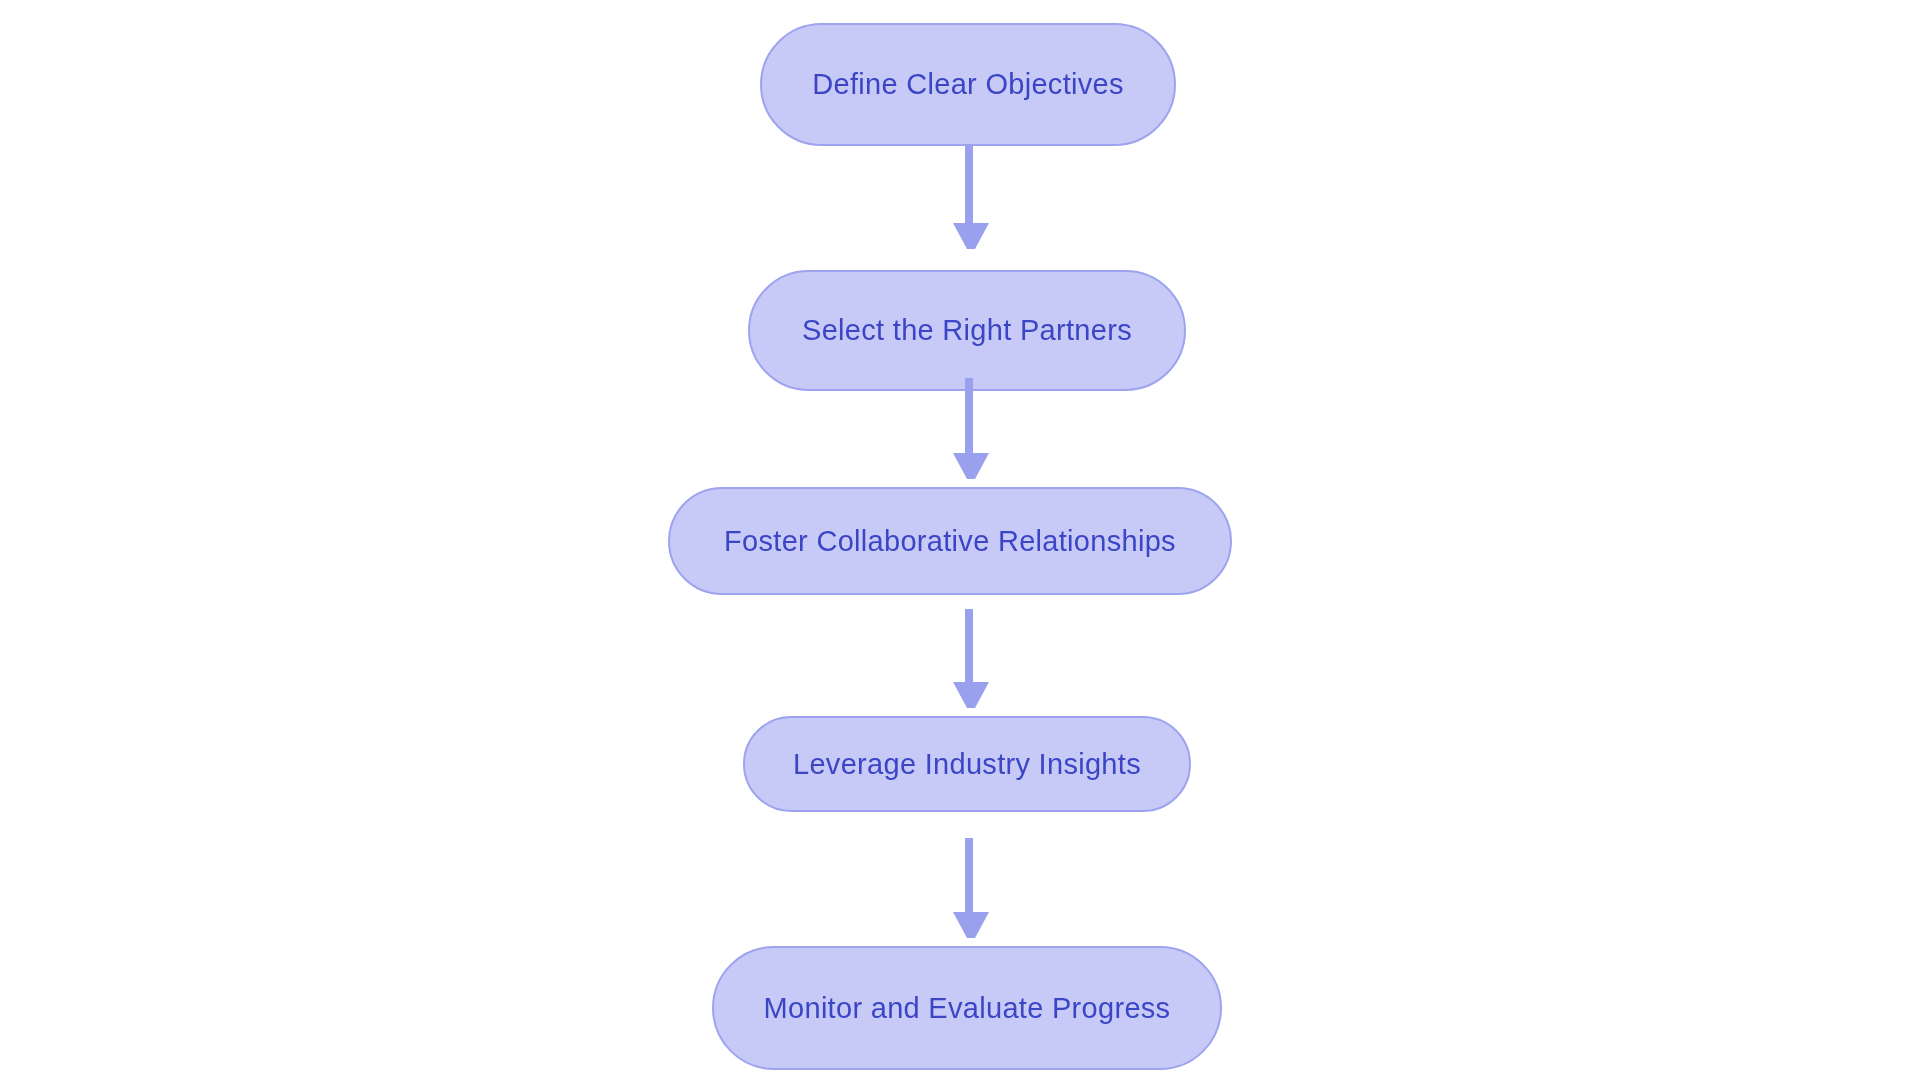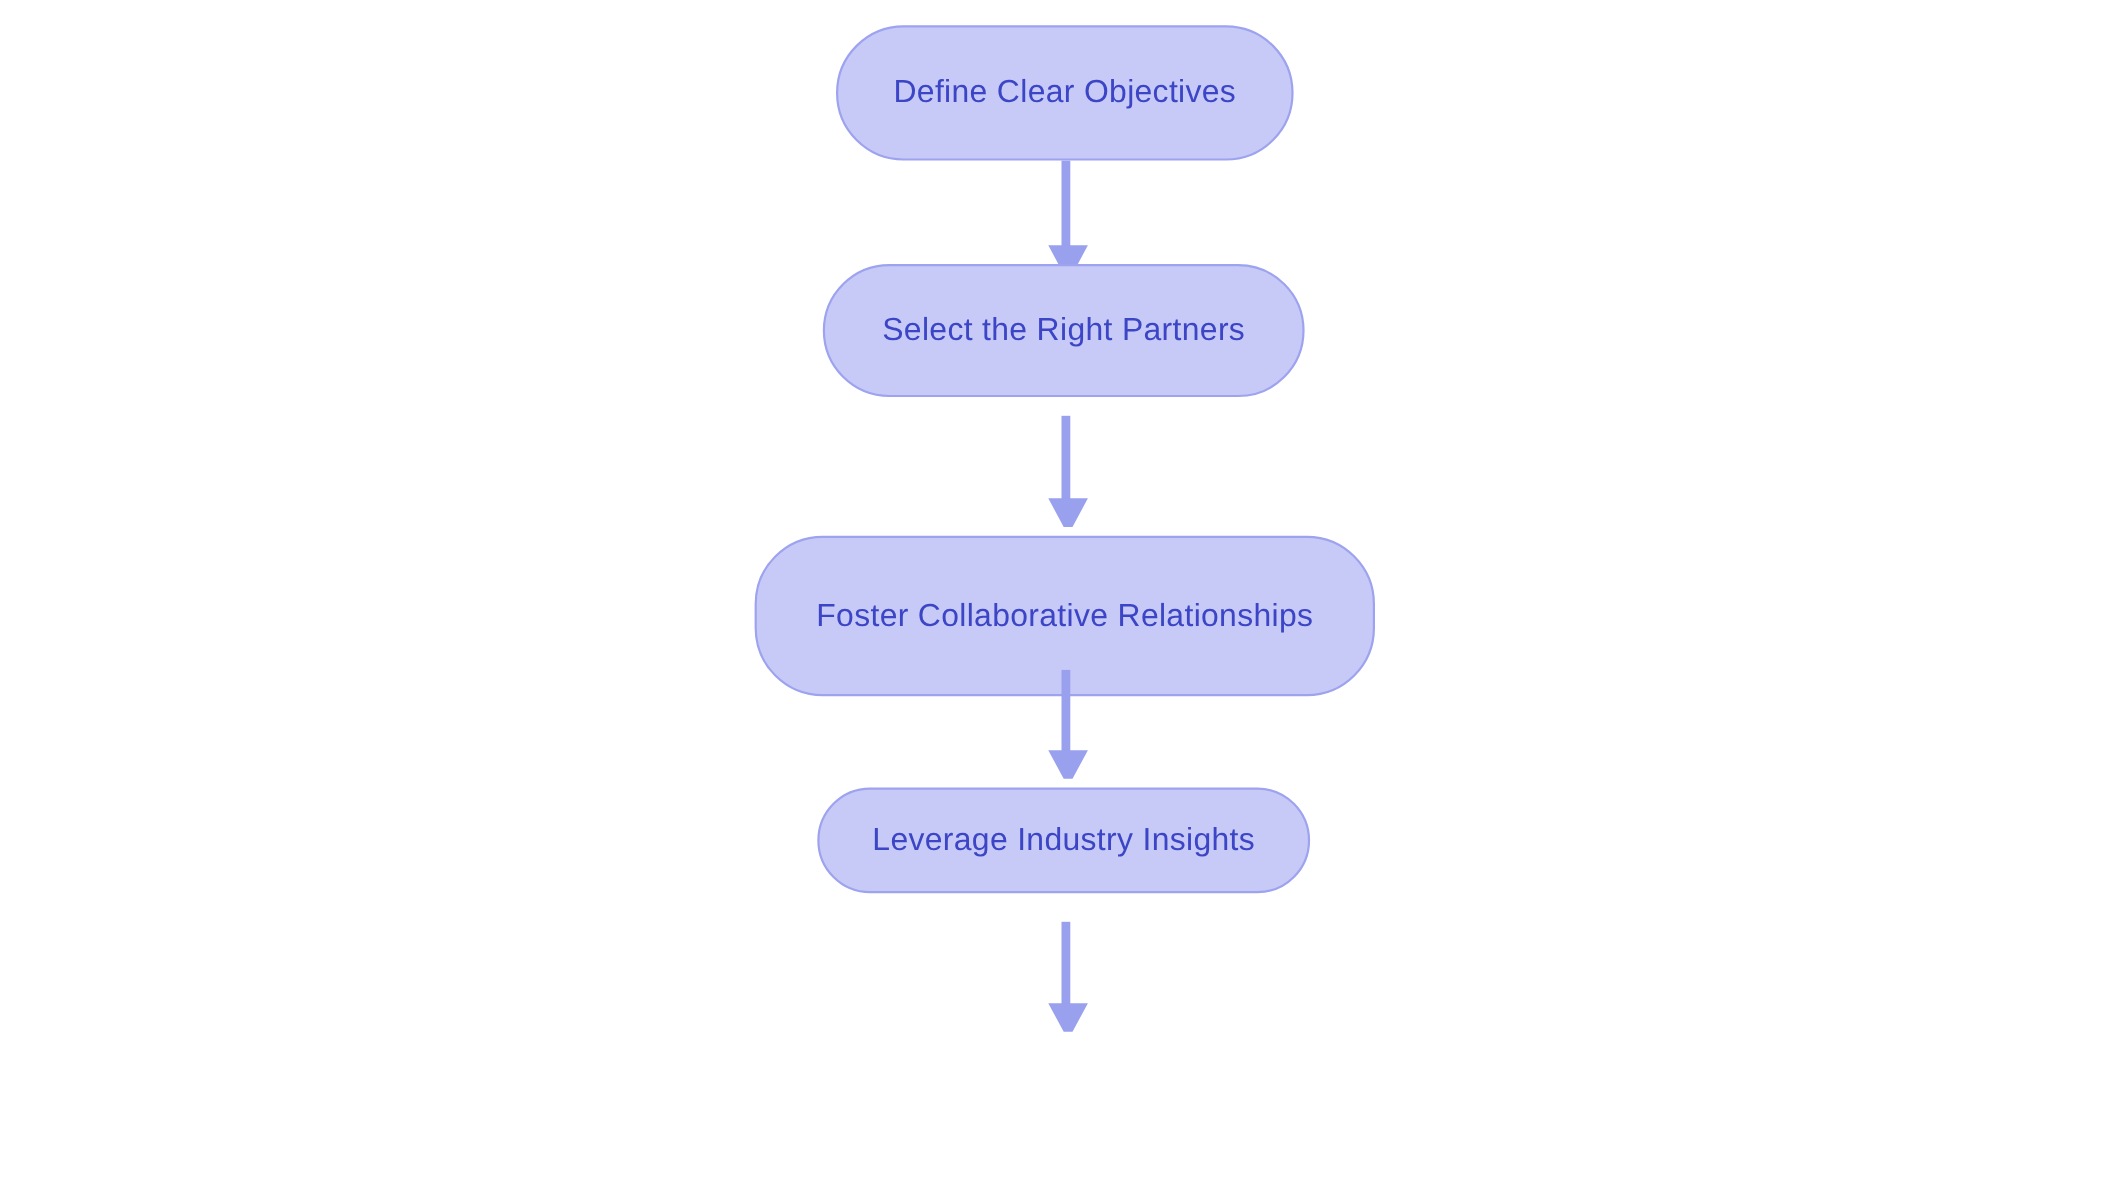--- a/index.html
+++ b/index.html
@@ -33,22 +33,22 @@
     border-radius: 62px;
   }
   .node .node-label {
     color: var(--node-text);
     font-size: 29px;
     letter-spacing: 0.3px;
     white-space: nowrap;
     text-align: center;
   }
   .node-1 { left: 752px; top: 15px;  width: 416px; height: 123px; }
-  .node-2 { left: 740px; top: 232px; width: 438px; height: 121px; }
-  .node-3 { left: 678px; top: 479px; width: 564px; height: 146px; }
+  .node-2 { left: 740px; top: 262px; width: 438px; height: 121px; }
+  .node-3 { left: 660px; top: 479px; width: 564px; height: 108px; }
   .node-4 { left: 735px; top: 708px; width: 448px; height: 96px; }
   .node-5 { left: 704px; top: 938px; width: 510px; height: 124px; }
 
   .arrow {
     position: absolute;
     width: 28px;
     left: 945px; 
   }
   .arrow .arrow-line {
     position: absolute;
@@ -110,14 +110,17 @@
 
   <div class="node node-4">
     <span class="node-label">Leverage Industry Insights</span>
   </div>
 
   <div class="arrow arrow-4">
     <div class="arrow-line"></div>
     <div class="arrow-head"></div>
   </div>
 
+  <div class="node node-5">
+    <span class="node-label">Monitor and Evaluate Progress</span>
+  </div>
 
 </div>
 
 </body></html>

